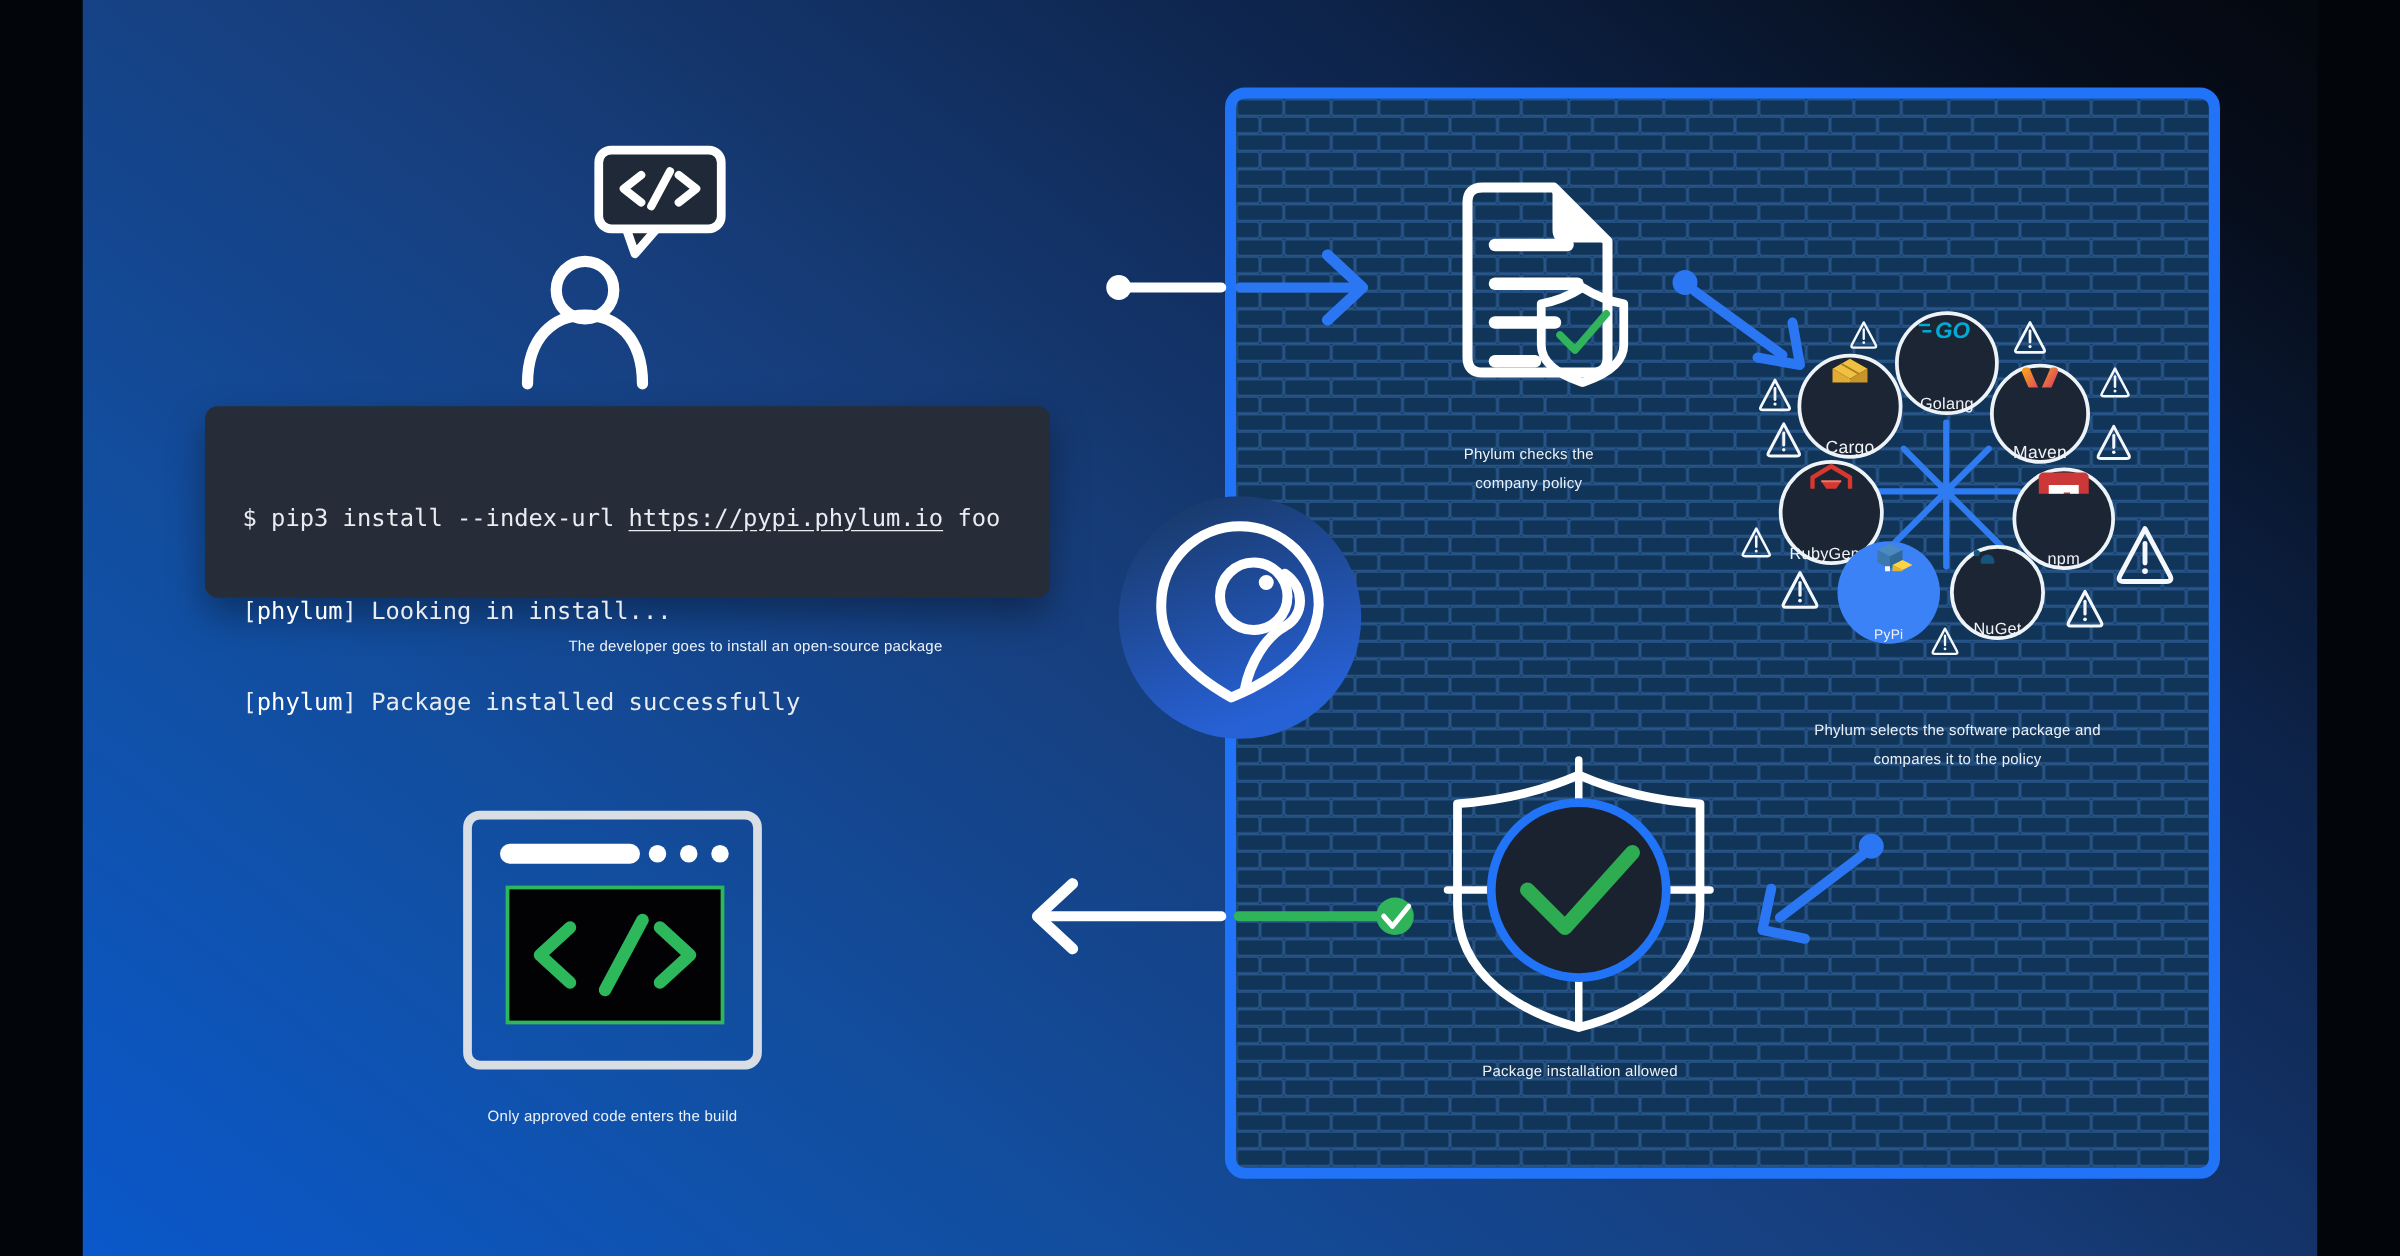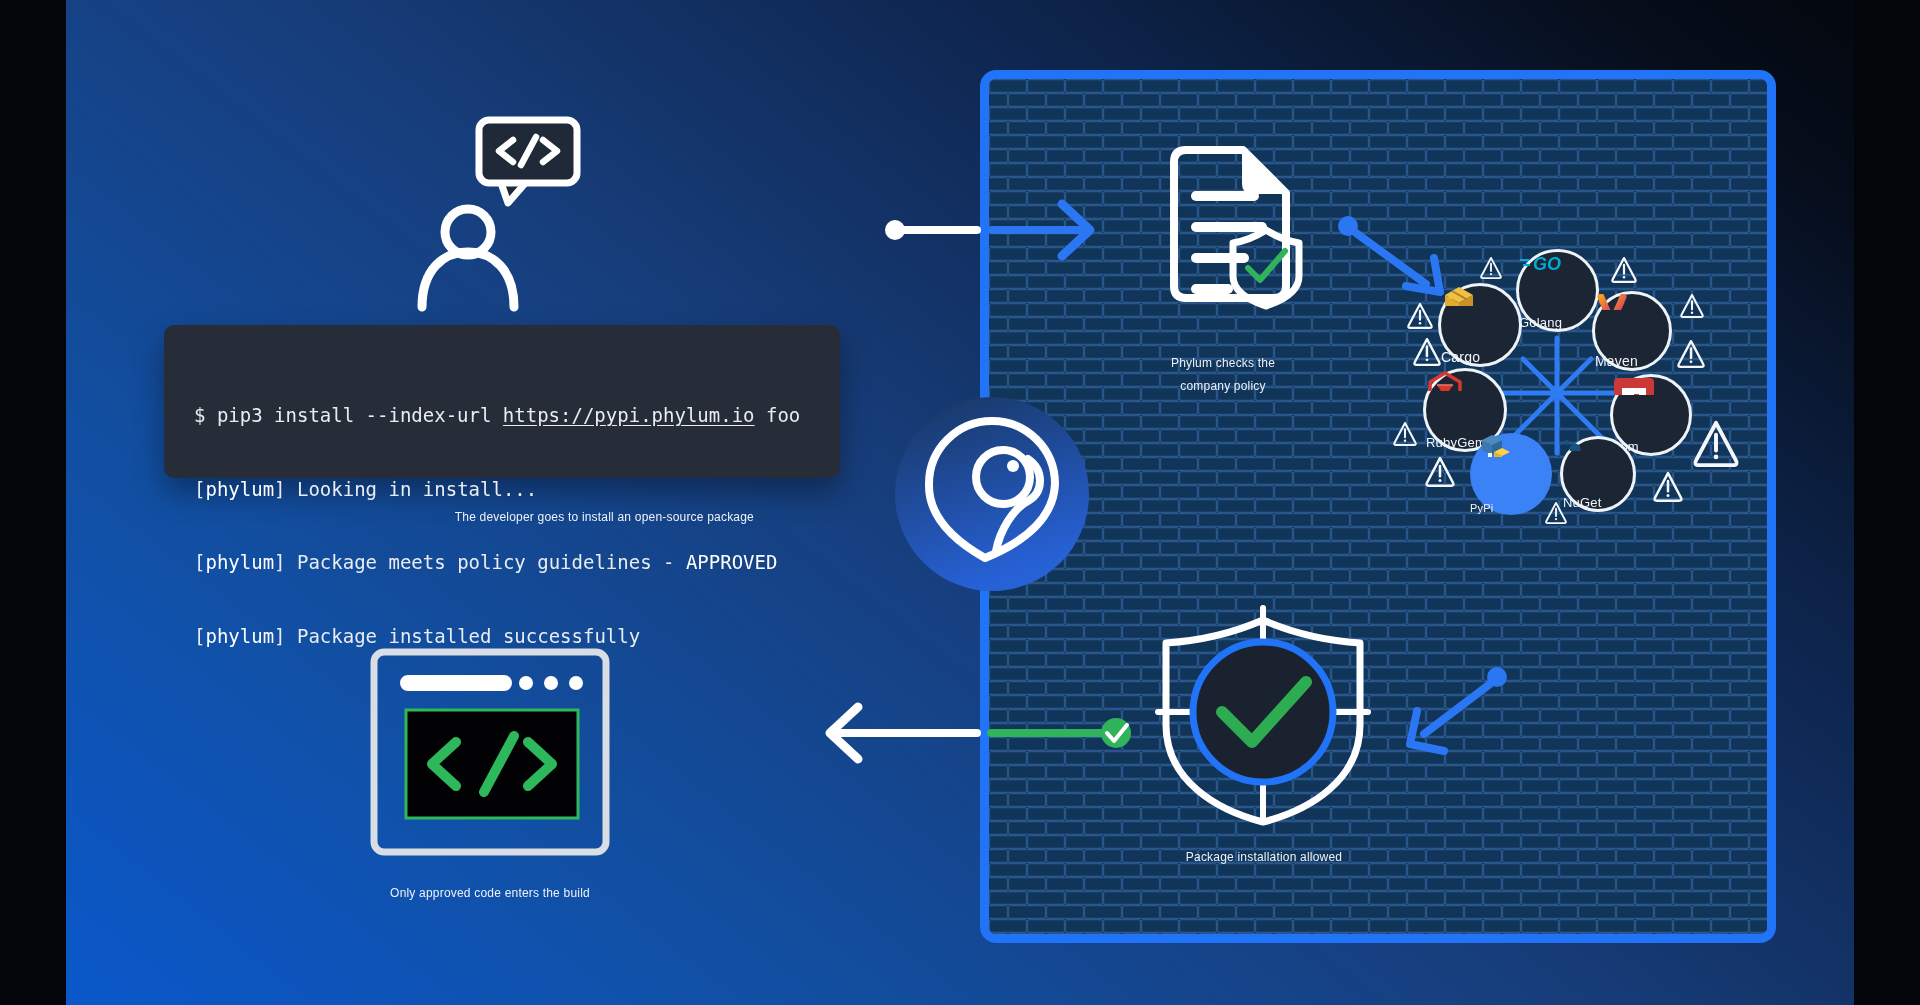--- a/index.html
+++ b/index.html
@@ -11,21 +11,21 @@
   .bp-box{position:absolute;left:980px;top:70px;width:778px;height:855px;border:9px solid #2173f7;
     border-radius:16px;background:#113459;overflow:hidden;z-index:1;}
   .bricks{position:absolute;left:0;top:0;}
   #scene{position:absolute;left:0;top:0;z-index:2;pointer-events:none;}
   .terminal{position:absolute;left:147px;top:325px;width:676px;height:153px;background:#262d39;border-radius:10px;
     box-shadow:0 14px 30px rgba(0,0,0,.35);z-index:2;box-sizing:border-box;padding:29px 0 0 30px;
     font-family:"DejaVu Sans Mono",monospace;font-size:19px;line-height:24.5px;color:#e9edf1;white-space:pre;margin-left:17px;}
   .t-green{color:#ffffff;} .t-link{text-decoration:underline;text-underline-offset:3px;}
   .cap{position:absolute;color:#edf2f8;font-size:12px;line-height:23px;text-align:center;letter-spacing:.2px;z-index:3;}
   .pkg{position:absolute;border-radius:50%;background:#1b2534;border:3px solid #eef3f8;box-sizing:border-box;
-    display:flex;flex-direction:column;justify-content:center;gap:1px;z-index:3;}
+    display:flex;flex-direction:column;align-items:center;justify-content:center;gap:1px;z-index:3;}
   .pkg .lbl{color:#f0f4f9;font-size:13px;line-height:13px;letter-spacing:.2px;margin-top:44px;}
   .pkg.pypi{background:#3b82f6;border:none;}
   .pkg.pypi .lbl{font-size:11px;}
 </style>
 </head>
 <body>
 
 <div class="stage">
   <div class="canvas"></div>
 
@@ -169,21 +169,20 @@
         <polyline points="456,742 432,764 456,786"></polyline>
         <line x1="514" y1="736" x2="484" y2="792"></line>
         <polyline points="528,742 552,764 528,786"></polyline>
       </g>
     </g>
   </svg>
 
   <div class="terminal">
     <div class="tline"><span>$ pip3 install --index-url </span><span class="t-link">https://pypi.phylum.io</span><span> foo</span></div>
     <div class="tline"><span>[</span><span class="t-green">phylum</span><span>] </span><span>Looking in install...</span></div>
-    <div class="tline"><span>[</span><span class="t-green">phylum</span><span>] </span><span>Package meets policy guidelines - </span><span class="t-green">APPROVED</span></div>
     <div class="tline"><span>[</span><span class="t-green">phylum</span><span>] </span><span>Package installed successfully</span></div>
   </div>
 
   <div class="pkg" style="left:1516px;top:249px;width:83px;height:83px;">
     <svg width="48" height="22">
       <line x1="1" y1="8" x2="10" y2="8" stroke="#00acd7" stroke-width="2"></line>
       <line x1="4" y1="13" x2="11" y2="13" stroke="#00acd7" stroke-width="2"></line>
       <text x="14" y="18" font-family="Liberation Sans,sans-serif" font-size="18" font-weight="bold" font-style="italic" fill="#00acd7">GO</text>
     </svg>
     <span class="lbl">Golang</span>
@@ -249,18 +248,22 @@
       <circle cx="3.5" cy="3.5" r="2.5" fill="#15557d"></circle>
     </svg>
     <span class="lbl">NuGet</span>
   </div>
 
   <div class="cap" style="left:254px;top:506px;width:500px;text-align:right;">The developer goes to install an open-source package</div>
   <div class="cap" style="left:1110px;top:352px;width:226px;">
     <div>Phylum checks the</div>
     <div>company policy</div>
   </div>
+  <div class="cap" style="left:1370px;top:573px;width:392px;">
+    <div>Phylum selects the software package and</div>
+    <div>compares it to the policy</div>
+  </div>
   <div class="cap" style="left:1110px;top:846px;width:308px;">Package installation allowed</div>
   <div class="cap" style="left:290px;top:882px;width:400px;">Only approved code enters the build</div>
 
   <div class="letterbox left"></div>
   <div class="letterbox right"></div>
 </div>
 
 </body></html>

